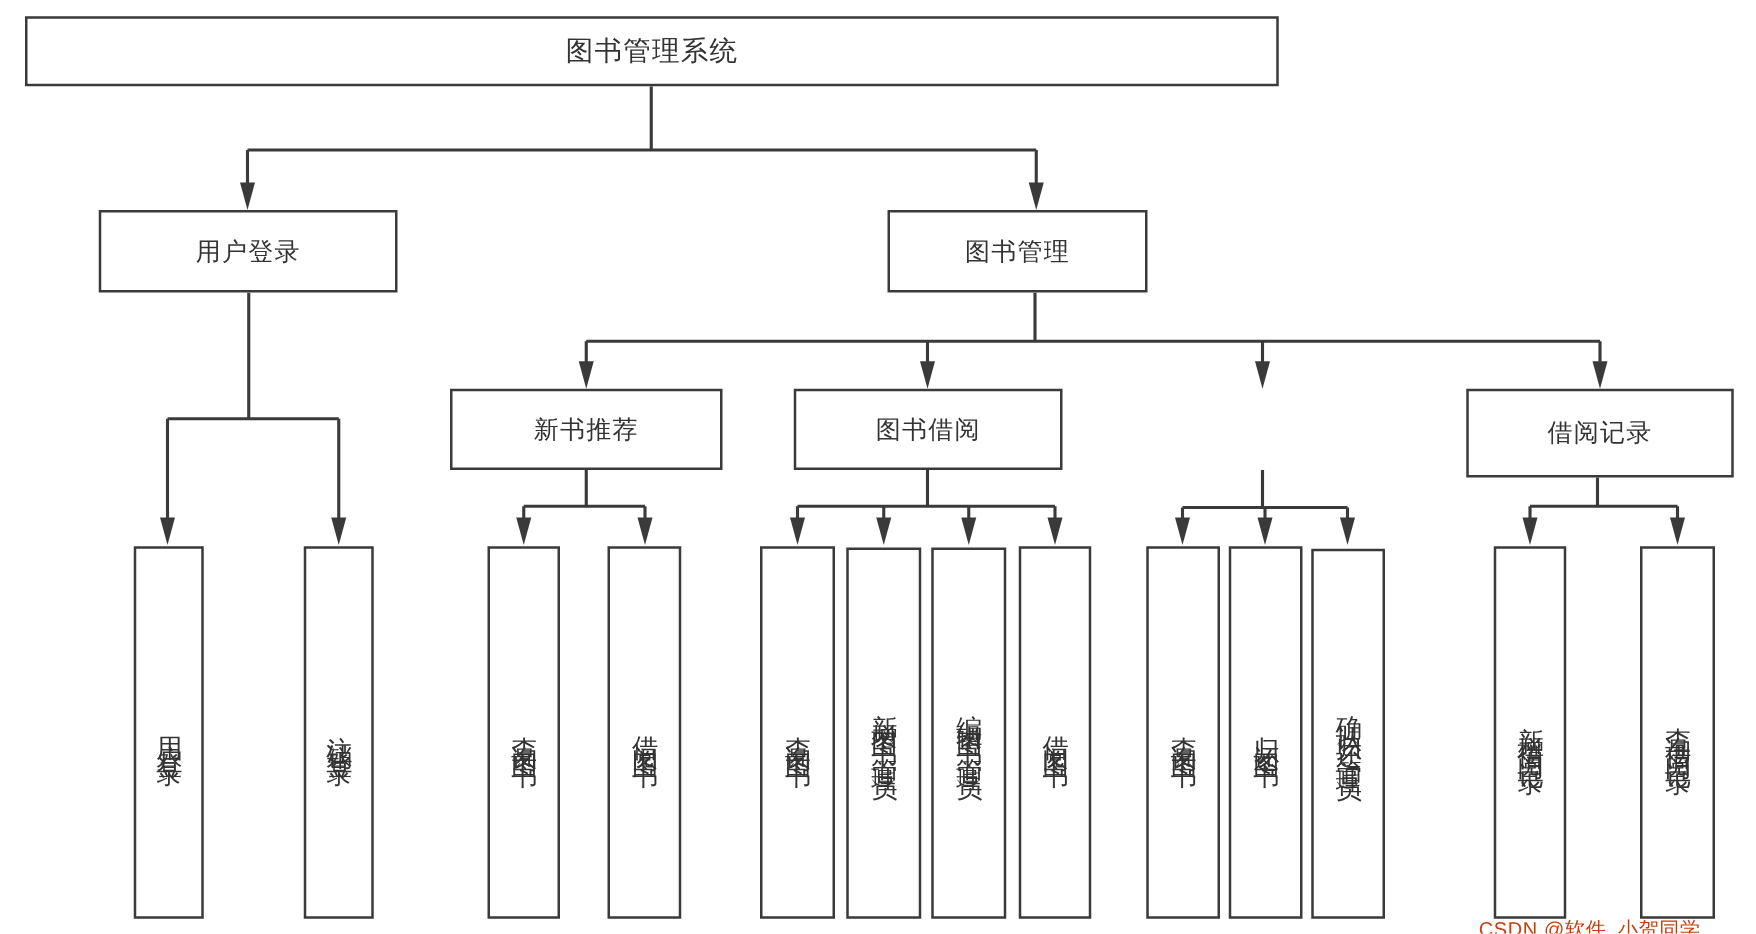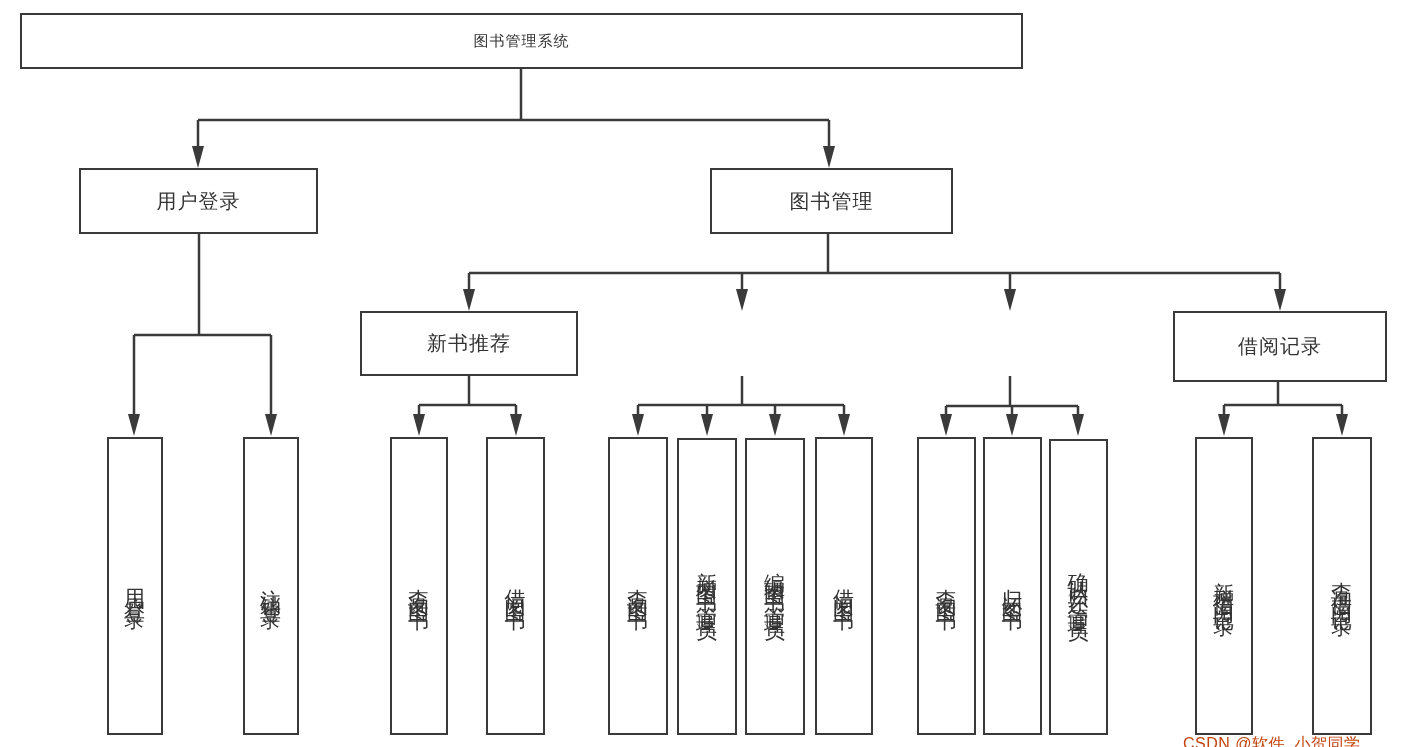--- a/index.html
+++ b/index.html
@@ -20,21 +20,21 @@
     align-items:center;
     justify-content:center;
     text-align:center;
   }
   .hlabel{
     font-size:20px;
     letter-spacing:1px;
     color:#333333;
     white-space:nowrap;
   }
-  .root .hlabel{font-size:15px;}
+  .root .hlabel{font-size:22px;}
   .vnode .vlabel{
     writing-mode:vertical-rl;
     text-orientation:mixed;
     font-size:21px;
     letter-spacing:7px;
     line-height:1;
     color:#333333;
   }
   #connectors{position:absolute;left:0;top:0;z-index:0;}
   .node{z-index:1;}
@@ -126,26 +126,29 @@
     </g>
   </svg>
 
   <div class="node root" style="left:20px;top:13px;width:1003px;height:56px;">
     <span class="hlabel">图书管理系统</span>
   </div>
 
   <div class="node" style="left:79px;top:168px;width:239px;height:66px;">
     <span class="hlabel">用户登录</span>
   </div>
-  <div class="node" style="left:710px;top:168px;width:243px;height:66px;">
+  <div class="node" style="left:710px;top:168px;width:208px;height:66px;">
     <span class="hlabel">图书管理</span>
   </div>
 
   <div class="node" style="left:360px;top:311px;width:218px;height:65px;">
     <span class="hlabel">新书推荐</span>
+  </div>
+  <div class="node" style="left:635px;top:311px;width:215px;height:65px;">
+    <span class="hlabel">图书借阅</span>
   </div>
   <div class="node" style="left:1173px;top:311px;width:214px;height:71px;">
     <span class="hlabel">借阅记录</span>
   </div>
 
   <div class="node vnode" style="left:107px;top:437px;width:56px;height:298px;">
     <span class="vlabel">用户登录</span>
   </div>
   <div class="node vnode" style="left:243px;top:437px;width:56px;height:298px;">
     <span class="vlabel">注销登录</span>

